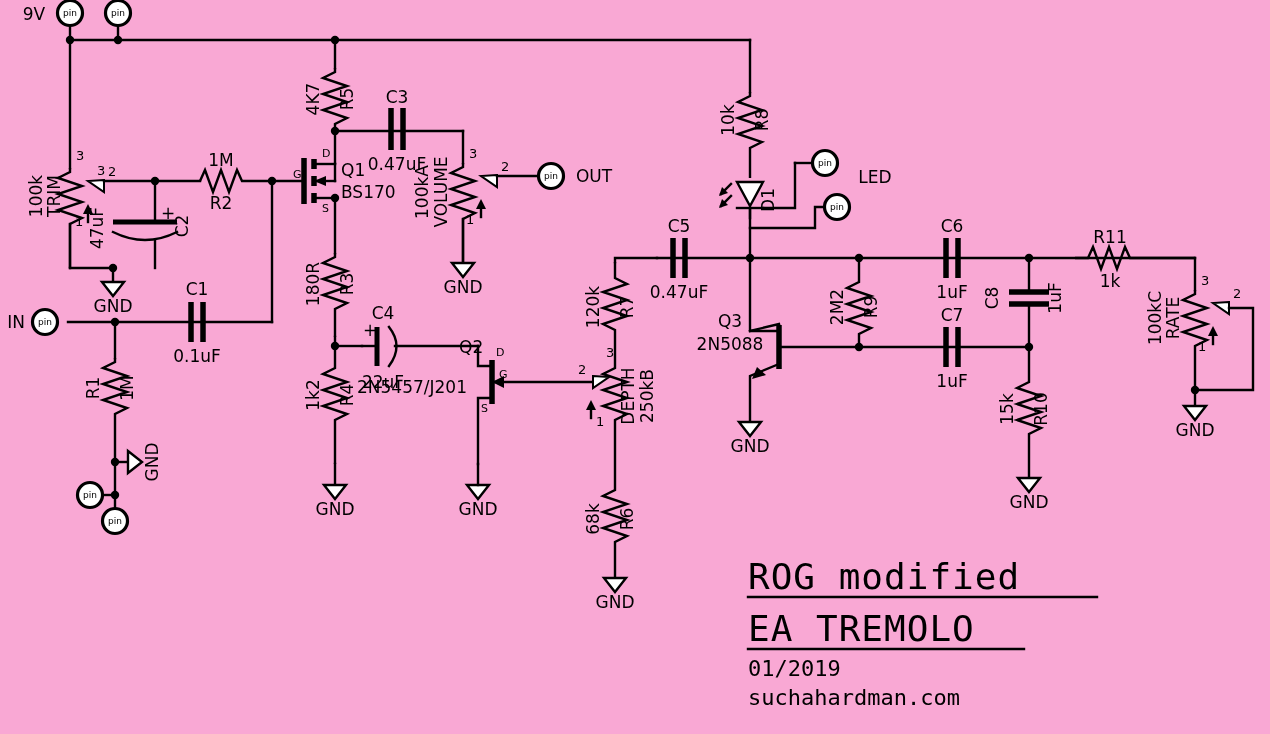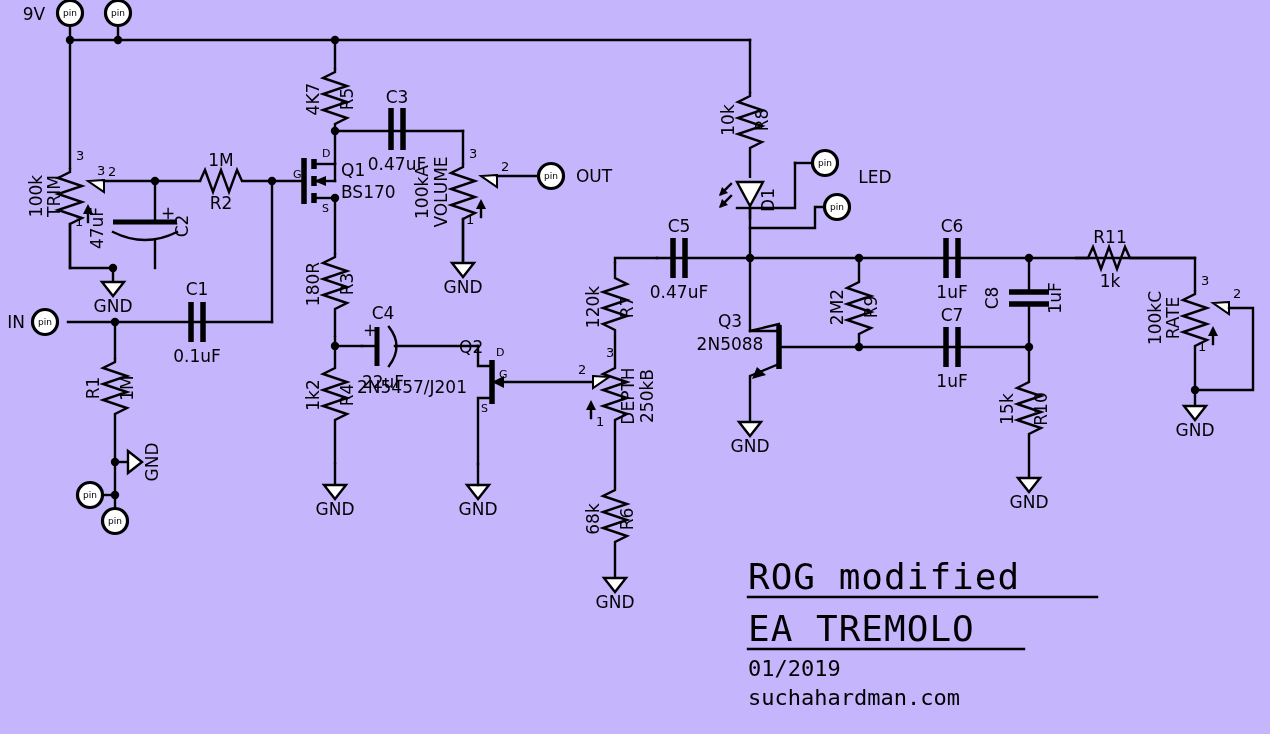--- a/index.html
+++ b/index.html
@@ -10,21 +10,21 @@
   body {
     width: 1270px;
     height: 734px;
     font-family: "Liberation Sans", sans-serif;
     overflow: hidden;
   }
   #sheet {
     position: relative;
     width: 1270px;
     height: 734px;
-    background: #c4b5fd;
+    background: #f9a8d4;
   }
   svg#schematic {
     display: block;
     width: 1270px;
     height: 734px;
   }
   .wire {
     stroke: #000000;
     stroke-width: 2.4;
     fill: none;

